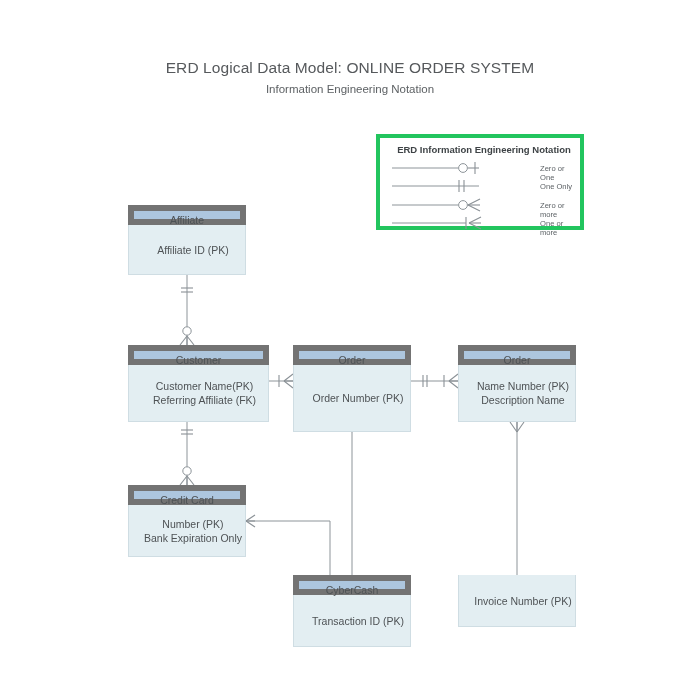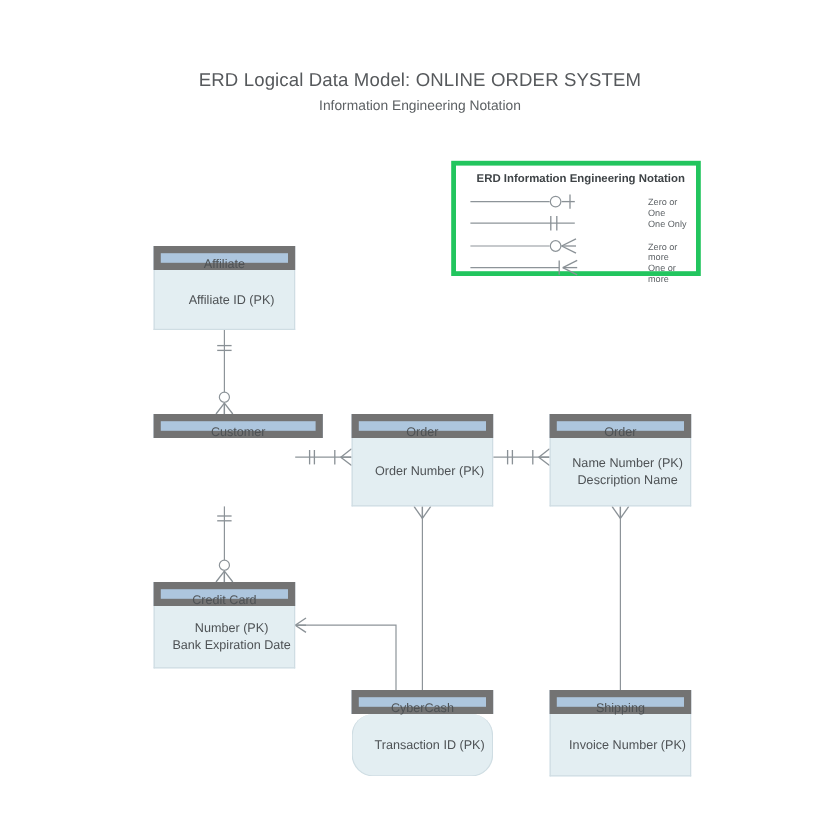--- a/index.html
+++ b/index.html
@@ -179,52 +179,55 @@
 
   <div class="entity" id="e-affiliate" style="left: 128px; top: 205px; width: 118px; height: 70px;">
     <div class="hdr">Affiliate</div>
     <div class="body" style="height: 50px;">
       <div>Affiliate ID (PK)</div>
     </div>
   </div>
 
   <div class="entity" id="e-customer" style="left: 128px; top: 345px; width: 141px; height: 77px;">
     <div class="hdr">Customer</div>
+    <div class="body" style="height: 57px;">
+      <div>Customer Name(PK)</div>
+      <div>Referring Affiliate (FK)</div>
+    </div>
   </div>
 
   <div class="entity" id="e-order" style="left: 293px; top: 345px; width: 118px; height: 77px;">
     <div class="hdr">Order</div>
-    <div class="body" style="height: 57px;">
+    <div class="body" style="height: 67px;">
       <div>Order Number (PK)</div>
     </div>
   </div>
 
   <div class="entity" id="e-item" style="left: 458px; top: 345px; width: 118px; height: 77px;">
     <div class="hdr">Order</div>
     <div class="body" style="height: 57px;">
       <div>Name Number (PK)</div>
       <div>Description Name</div>
     </div>
   </div>
 
   <div class="entity" id="e-creditcard" style="left: 128px; top: 485px; width: 118px; height: 72px;">
     <div class="hdr">Credit Card</div>
     <div class="body" style="height: 52px;">
       <div>Number (PK)</div>
-      <div>Bank Expiration Date</div>
+      <div>Bank Expiration Only</div>
     </div>
   </div>
 
   <div class="entity" id="e-cybercash" style="left: 293px; top: 575px; width: 118px; height: 68px;">
     <div class="hdr">CyberCash</div>
-    <div class="body" style="height: 52px; border-radius: 18px;">
+    <div class="body" style="height: 52px;">
       <div>Transaction ID (PK)</div>
     </div>
   </div>
 
   <div class="entity" id="e-shipping" style="left: 458px; top: 575px; width: 118px; height: 72px;">
-    <div class="hdr">Shipping</div>
     <div class="body" style="height: 52px;">
       <div>Invoice Number (PK)</div>
     </div>
   </div>
 
 </div>
 
 </body></html>

